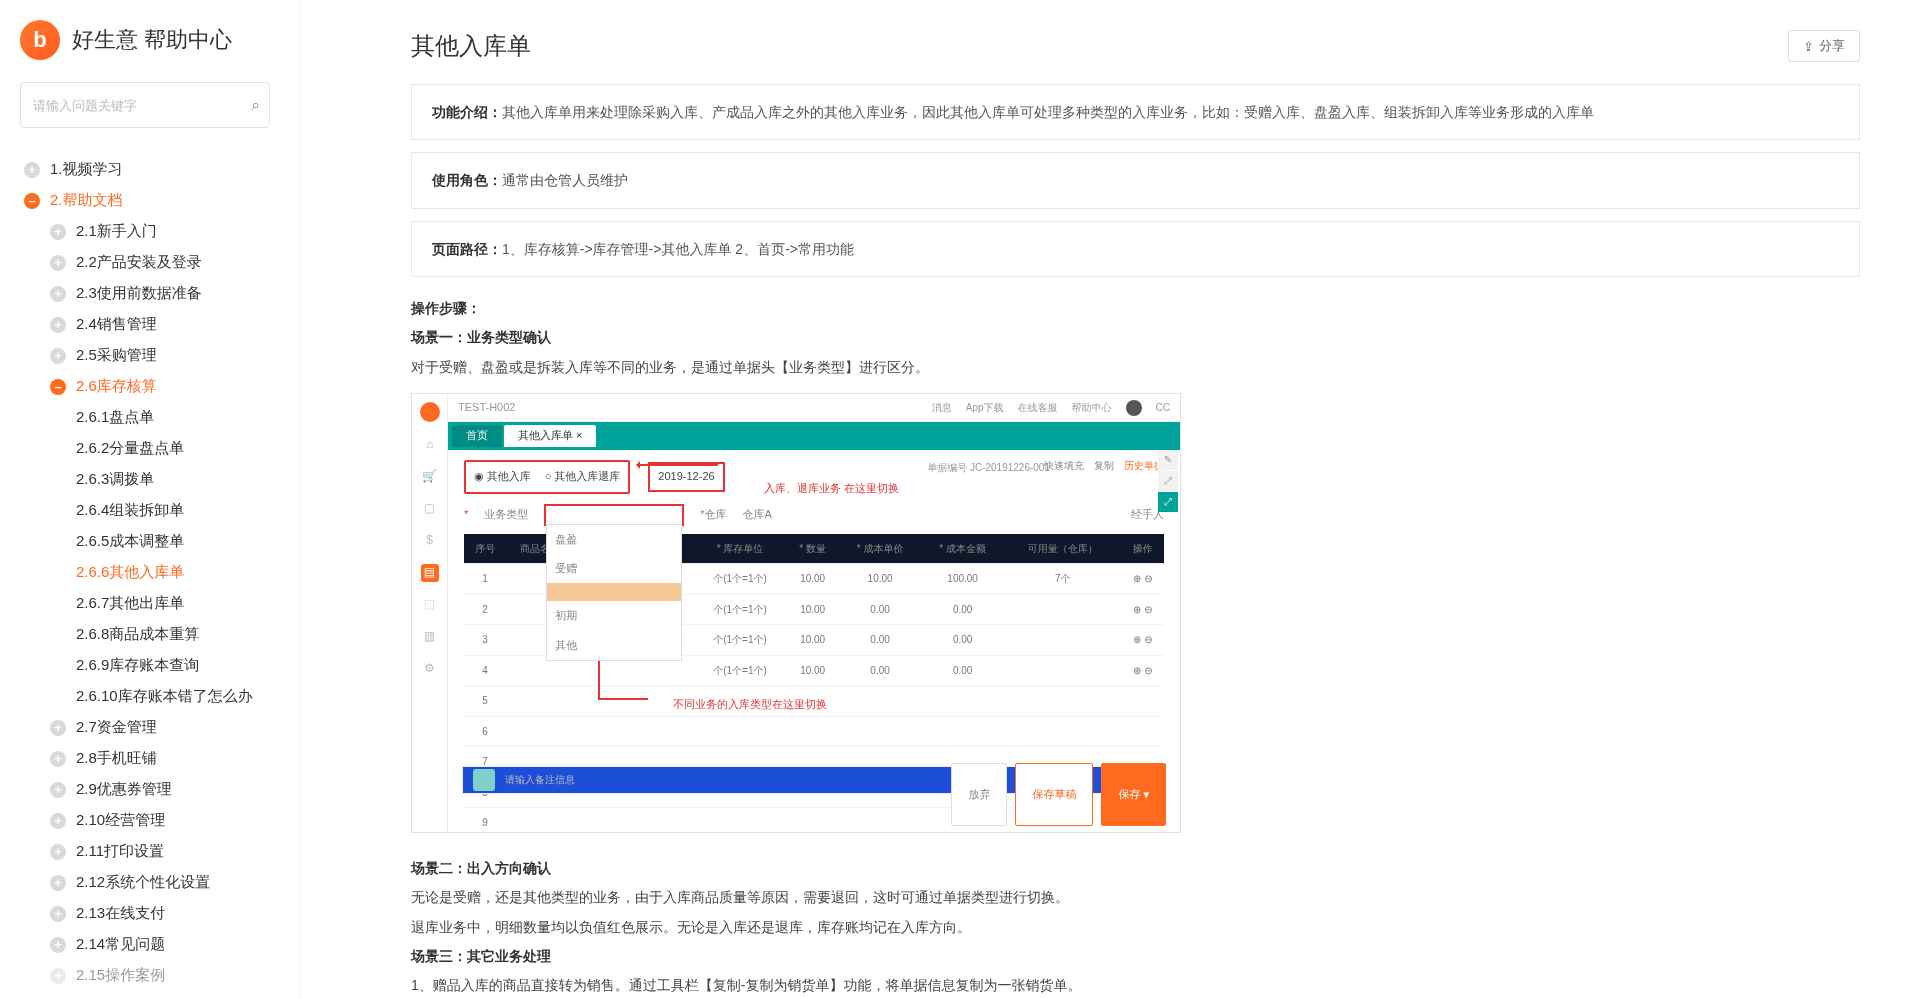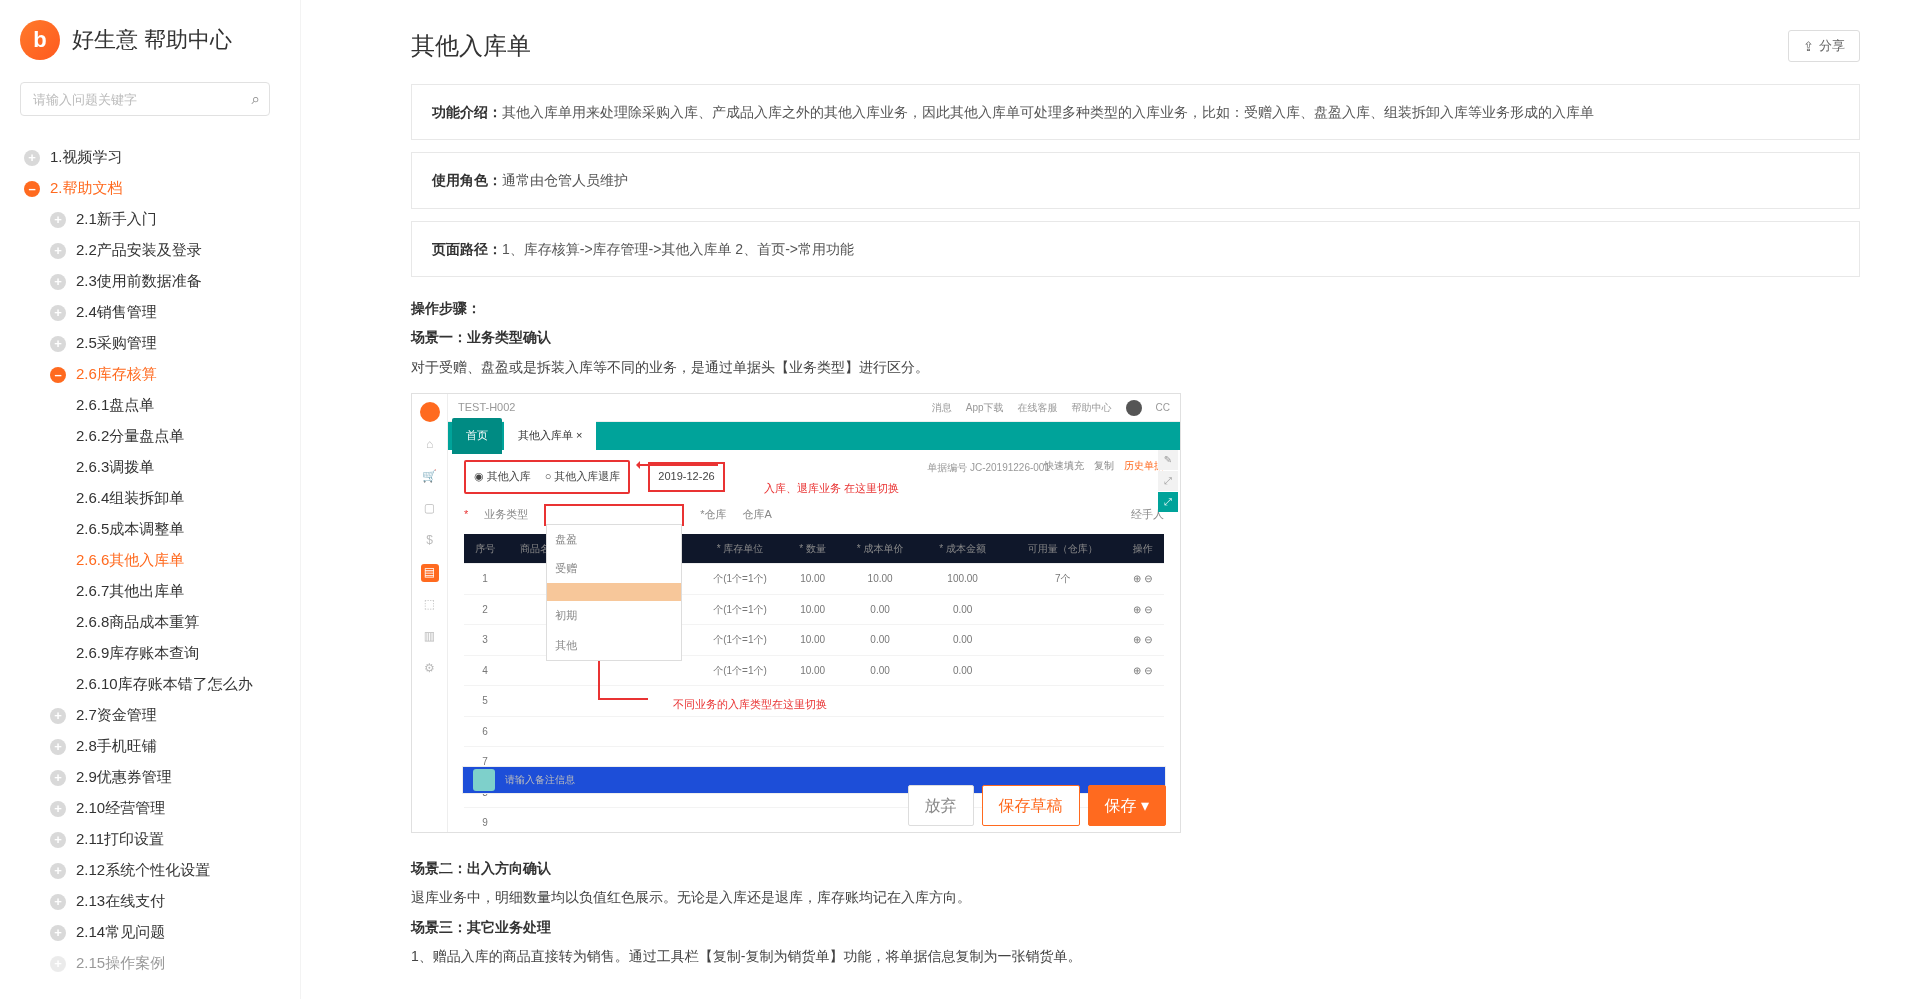--- a/index.html
+++ b/index.html
@@ -3,21 +3,21 @@
 <meta charset="utf-8">
 <style>
 *{box-sizing:border-box;margin:0;padding:0}
 body{font-family:"Microsoft YaHei","PingFang SC",sans-serif;background:#fff;color:#333;font-size:14px}
 .page{display:flex;width:1920px;min-height:999px}
 .sidebar{width:300px;background:#fff;padding:20px 0 20px 20px;flex-shrink:0}
 .logo-row{display:flex;align-items:center;margin-bottom:22px;padding-right:20px}
 .logo{width:40px;height:40px;border-radius:50%;background:linear-gradient(135deg,#ff7a2b,#ff5a1f);display:flex;align-items:center;justify-content:center;color:#fff;font-size:22px;font-weight:bold;margin-right:12px}
 .site-title{font-size:22px;font-weight:500;color:#333}
 .search-box{position:relative;margin-right:30px;margin-bottom:26px}
-.search-box input{width:100%;height:34px;border:1px solid #e1e1e1;border-radius:4px;padding:0 34px 0 12px;font-size:13px;color:#555;outline:none}
+.search-box input{width:100%;height:46px;border:1px solid #e1e1e1;border-radius:4px;padding:0 34px 0 12px;font-size:13px;color:#555;outline:none}
 .search-box input::placeholder{color:#bbb}
 .search-ico{position:absolute;right:10px;top:50%;transform:translateY(-50%);color:#888;font-size:15px}
 .nav{list-style:none;padding-right:20px}
 .nav li{padding:6px 0;font-size:15px;cursor:pointer}
 .nav .l1{padding-left:4px;display:flex;align-items:center}
 .nav .l2{padding-left:30px;display:flex;align-items:center}
 .nav .l3{padding-left:56px}
 .ico-plus,.ico-minus{display:inline-flex;width:16px;height:16px;border-radius:50%;align-items:center;justify-content:center;font-size:13px;font-weight:bold;margin-right:10px;line-height:1;flex-shrink:0}
 .ico-plus{background:#d9d9d9;color:#fff}
 .ico-minus{background:#ff6a1f;color:#fff}
@@ -29,21 +29,21 @@
 .card{border:1px solid #e8e8e8;border-radius:0;padding:16px 20px;margin-bottom:12px;font-size:14px;color:#555;line-height:1.6}
 .card b,.content b{color:#333;font-weight:600}
 .content{font-size:14px;color:#444;line-height:1.95;margin-top:18px}
 .content p{margin:2px 0}
 .shot{width:770px;height:440px;border:1px solid #e0e0e0;margin:12px 0 22px;background:#fff;position:relative;overflow:hidden}
 .shot-top{height:28px;background:#fff;border-bottom:1px solid #eee;display:flex;align-items:center;padding:0 10px;font-size:11px;color:#999;justify-content:space-between}
 .shot-top-r{display:flex;gap:14px;align-items:center}
 .shot-top-r span{font-size:10px}
 .av{width:16px;height:16px;border-radius:50%;background:#555}
 .shot-tabs{height:28px;background:#00a39a;display:flex;align-items:center;padding-left:40px;gap:2px}
-.tab{height:36px;background:#008b83;color:#fff;font-size:11px;padding:0 14px;display:flex;align-items:center;border-radius:2px 2px 0 0}
+.tab{height:22px;background:#008b83;color:#fff;font-size:11px;padding:0 14px;display:flex;align-items:center;border-radius:2px 2px 0 0}
 .tab.on{background:#fff;color:#333}
 .shot-side{position:absolute;left:0;top:0;bottom:0;width:36px;background:#fff;border-right:1px solid #eee;display:flex;flex-direction:column;align-items:center;padding-top:8px;gap:14px}
 .shot-side .logo-sm{width:20px;height:20px;border-radius:50%;background:#ff6a1f;font-size:10px}
 .sdico{width:18px;height:18px;display:flex;align-items:center;justify-content:center;color:#bbb;font-size:12px}
 .sdico.ac{background:#ff6a1f;color:#fff;border-radius:3px}
 .shot-body{margin-left:36px;padding:10px 16px;position:relative}
 .row1{display:flex;align-items:center;gap:18px;font-size:11px;margin-bottom:10px}
 .radio-g{border:2px solid #e93333;padding:4px 8px;border-radius:2px;display:flex;gap:14px}
 .date-box{border:2px solid #e93333;padding:2px 8px;font-size:11px}
 .arrow1{position:absolute;left:190px;top:14px;width:80px;height:2px;background:#e93333}
@@ -58,21 +58,21 @@
 .tbl{width:100%;border-collapse:collapse;margin-top:6px;font-size:10px}
 .tbl th{background:#0f172a;color:#888;font-weight:400;padding:5px 4px;border-bottom:1px solid #eee;text-align:center}
 .tbl td{padding:5px 4px;border-bottom:1px solid #f3f3f3;text-align:center;color:#777;height:20px}
 .th-or{background:#ff8b3d!important;color:#fff!important}
 .arrow2{position:absolute;left:150px;top:195px;width:50px;height:55px;border-left:2px solid #e93333;border-bottom:2px solid #e93333}
 .arrow2::before{content:"";position:absolute;top:-6px;left:-5px;border:4px solid transparent;border-bottom-color:#e93333}
 .red-note2{position:absolute;left:225px;top:244px;color:#e93333;font-size:11px}
 .shot-foot{position:absolute;bottom:38px;left:50px;right:14px;height:28px;background:#1d4ed8;border:1px solid #eee;display:flex;align-items:center;padding:0 10px;font-size:10px;color:#bbb}
 .foot-ico{width:22px;height:22px;background:#7ed0cb;border-radius:3px;margin-right:10px}
 .shot-btns{position:absolute;bottom:6px;right:14px;display:flex;gap:8px}
-.sbtn{font-size:16px;padding:4px 16px;border:1px solid #ddd;border-radius:2px;color:#888;background:#fff}
+.sbtn{font-size:11px;padding:20px 16px;border:1px solid #ddd;border-radius:2px;color:#888;background:#fff}
 .sbtn.o{border-color:#ff6a1f;color:#ff6a1f}
 .sbtn.f{background:#ff6a1f;color:#fff;border-color:#ff6a1f}
 .rside{position:absolute;right:0;top:56px;width:22px;display:flex;flex-direction:column;gap:1px}
 .rside div{width:20px;height:20px;background:#f2f2f2;font-size:10px;display:flex;align-items:center;justify-content:center;color:#999}
 .rside .ac{background:#00a39a;color:#fff}
 .doc-no{position:absolute;right:130px;top:64px;font-size:10px;color:#999}
 .tool-r{position:absolute;right:16px;top:62px;font-size:10px;color:#888;display:flex;gap:10px}
 </style>
 </head>
 <body>
@@ -344,18 +344,19 @@
           <div class="sbtn f"><span>保存</span> ▾</div>
         </div>
         <div class="rside">
           <div>✎</div>
           <div>⤢</div>
           <div class="ac">⤢</div>
         </div>
       </div>
 
       <p><b>场景二：出入方向确认</b></p>
+      <p>无论是受赠，还是其他类型的业务，由于入库商品质量等原因，需要退回，这时可通过单据类型进行切换。</p>
       <p>退库业务中，明细数量均以负值红色展示。无论是入库还是退库，库存账均记在入库方向。</p>
       <p><b>场景三：其它业务处理</b></p>
       <p>1、赠品入库的商品直接转为销售。通过工具栏【复制-复制为销货单】功能，将单据信息复制为一张销货单。</p>
     </div>
   </main>
 </div>
 
 </body></html>

